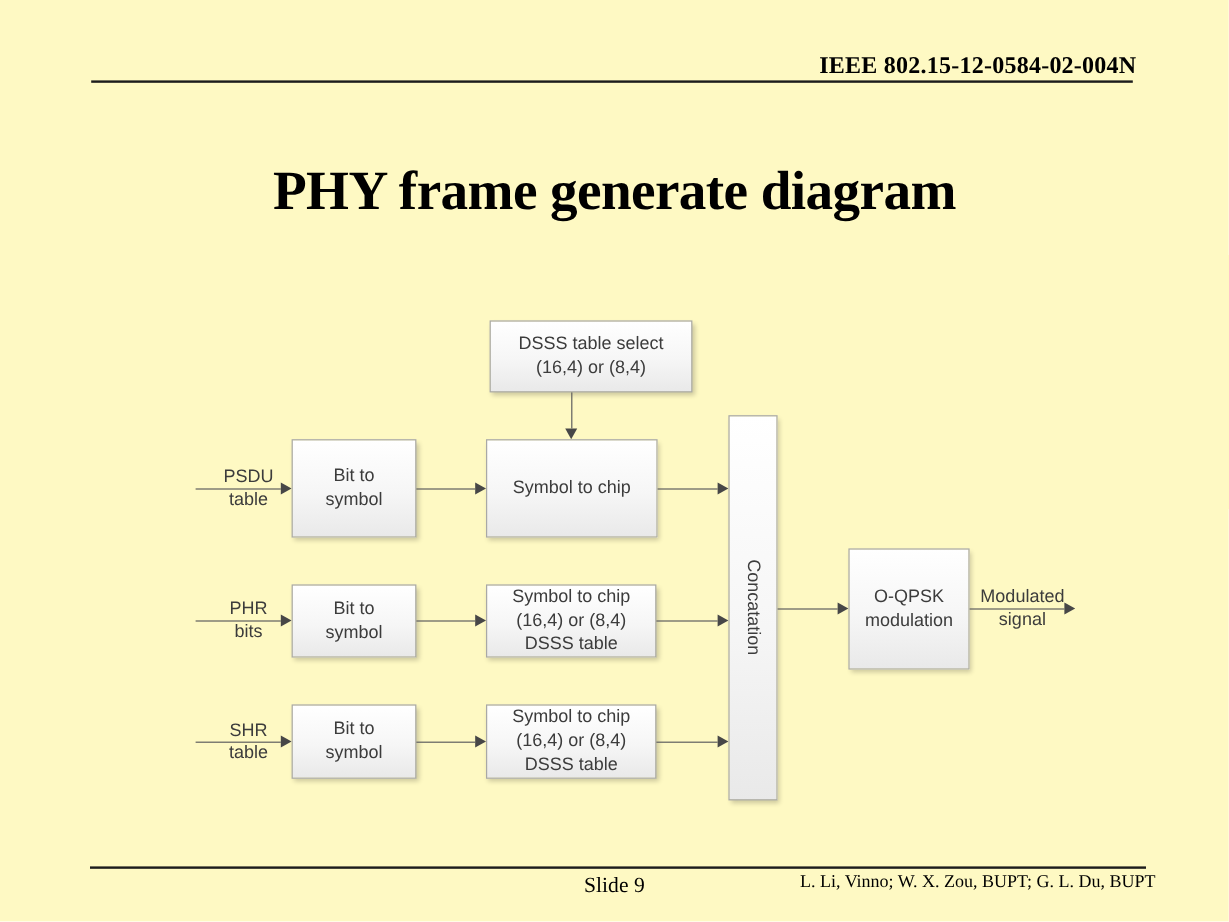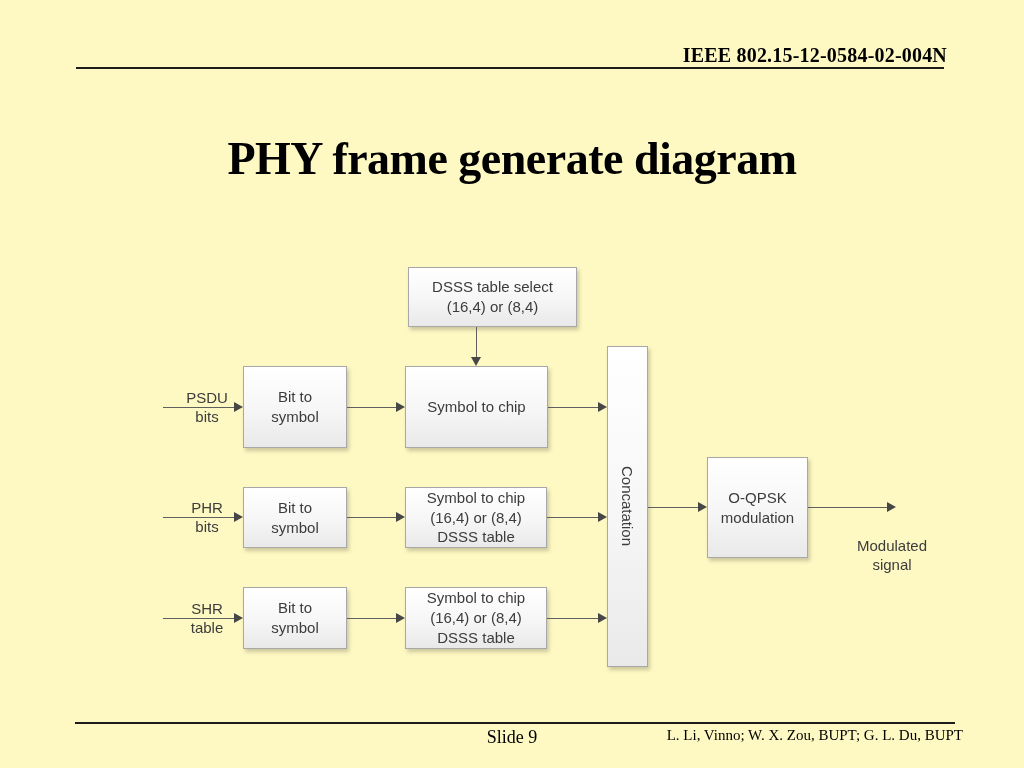--- a/index.html
+++ b/index.html
@@ -57,21 +57,21 @@
   <div id="header-rule"></div>
 
   <div id="page-title" class="serif">PHY frame generate diagram</div>
 
   <div class="box" style="left:392px; top:267px; width:169px; height:60px;margin-left:16px;">DSSS table select
 (16,4) or (8,4)</div>
   <div class="vline" style="left:476px; top:327px; height:30px;"></div>
   <div class="ah-d" style="left:471px; top:357px;"></div>
 
   <div class="io-label" style="left:175px; top:388px; width:64px;">PSDU
-bits</div>
+table</div>
   <div class="hline" style="left:163px; top:407px; width:71px;"></div>
   <div class="ah-r" style="left:234px; top:402px;"></div>
   <div class="box" style="left:243px; top:366px; width:104px; height:82px;">Bit to
 symbol</div>
   <div class="hline" style="left:347px; top:407px; width:49px;"></div>
   <div class="ah-r" style="left:396px; top:402px;"></div>
   <div class="box" style="left:405px; top:366px; width:143px; height:82px;">Symbol to chip</div>
   <div class="hline" style="left:548px; top:407px; width:50px;"></div>
   <div class="ah-r" style="left:598px; top:402px;"></div>
 
@@ -105,21 +105,21 @@
 
   <div class="box" id="box-concat" style="left:607px; top:346px; width:41px; height:321px;">Concatation</div>
 
   <div class="hline" style="left:648px; top:507px; width:50px;"></div>
   <div class="ah-r" style="left:698px; top:502px;"></div>
   <div class="box" style="left:707px; top:457px; width:101px; height:101px;">O-QPSK
 modulation</div>
 
   <div class="hline" style="left:808px; top:507px; width:79px;"></div>
   <div class="ah-r" style="left:887px; top:502px;"></div>
-  <div class="io-label" style="left:847px; top:488px; width:90px;margin-top:48px;">Modulated
+  <div class="io-label" style="left:807px; top:488px; width:90px;">Modulated
 signal</div>
 
   <div id="footer-rule"></div>
   <div id="footer-left" class="serif">Submission</div>
   <div id="footer-center" class="serif">Slide 9</div>
   <div id="footer-right" class="serif">L. Li, Vinno; W. X. Zou, BUPT; G. L. Du, BUPT</div>
 
 </div>
 
 </body></html>

